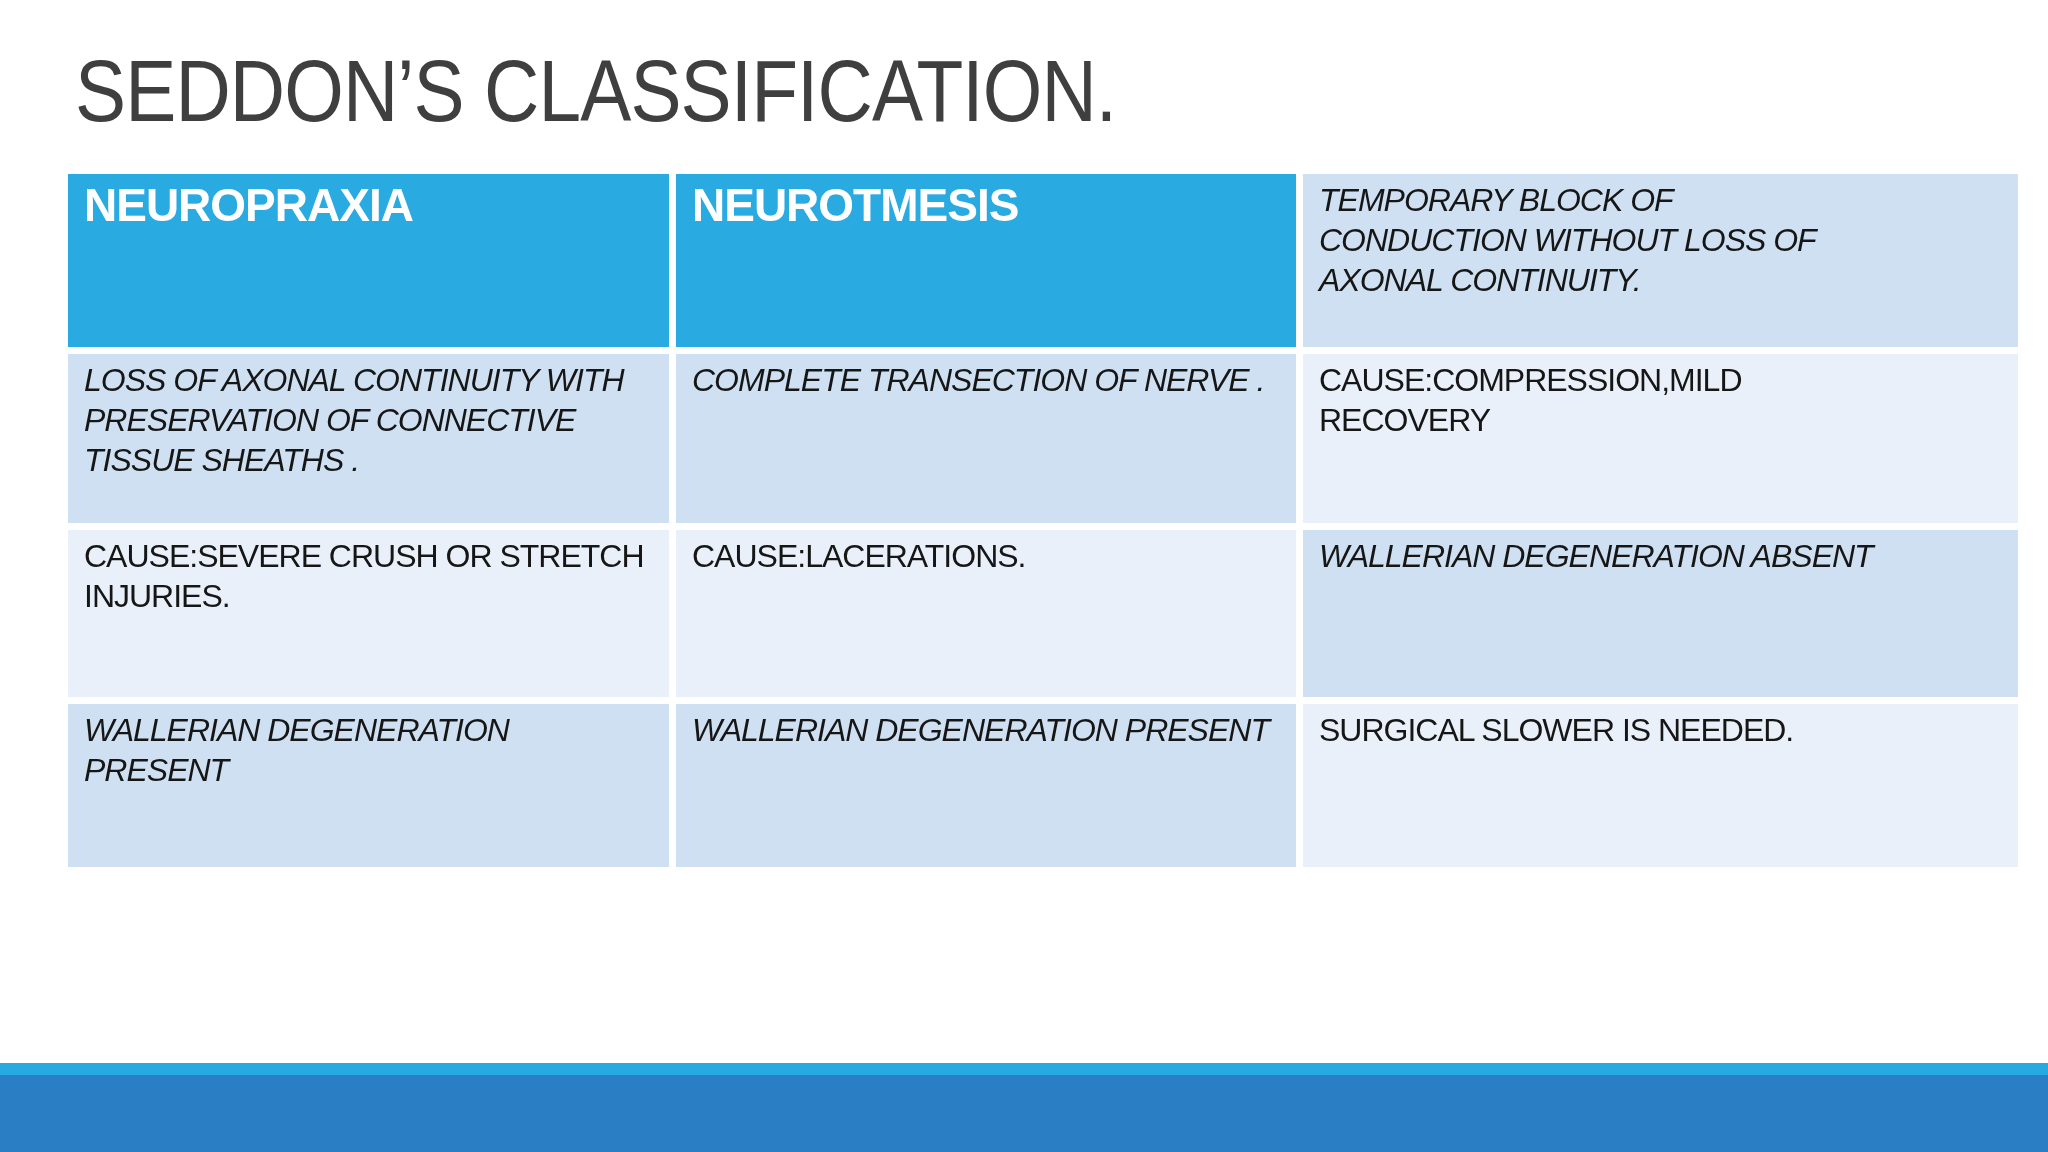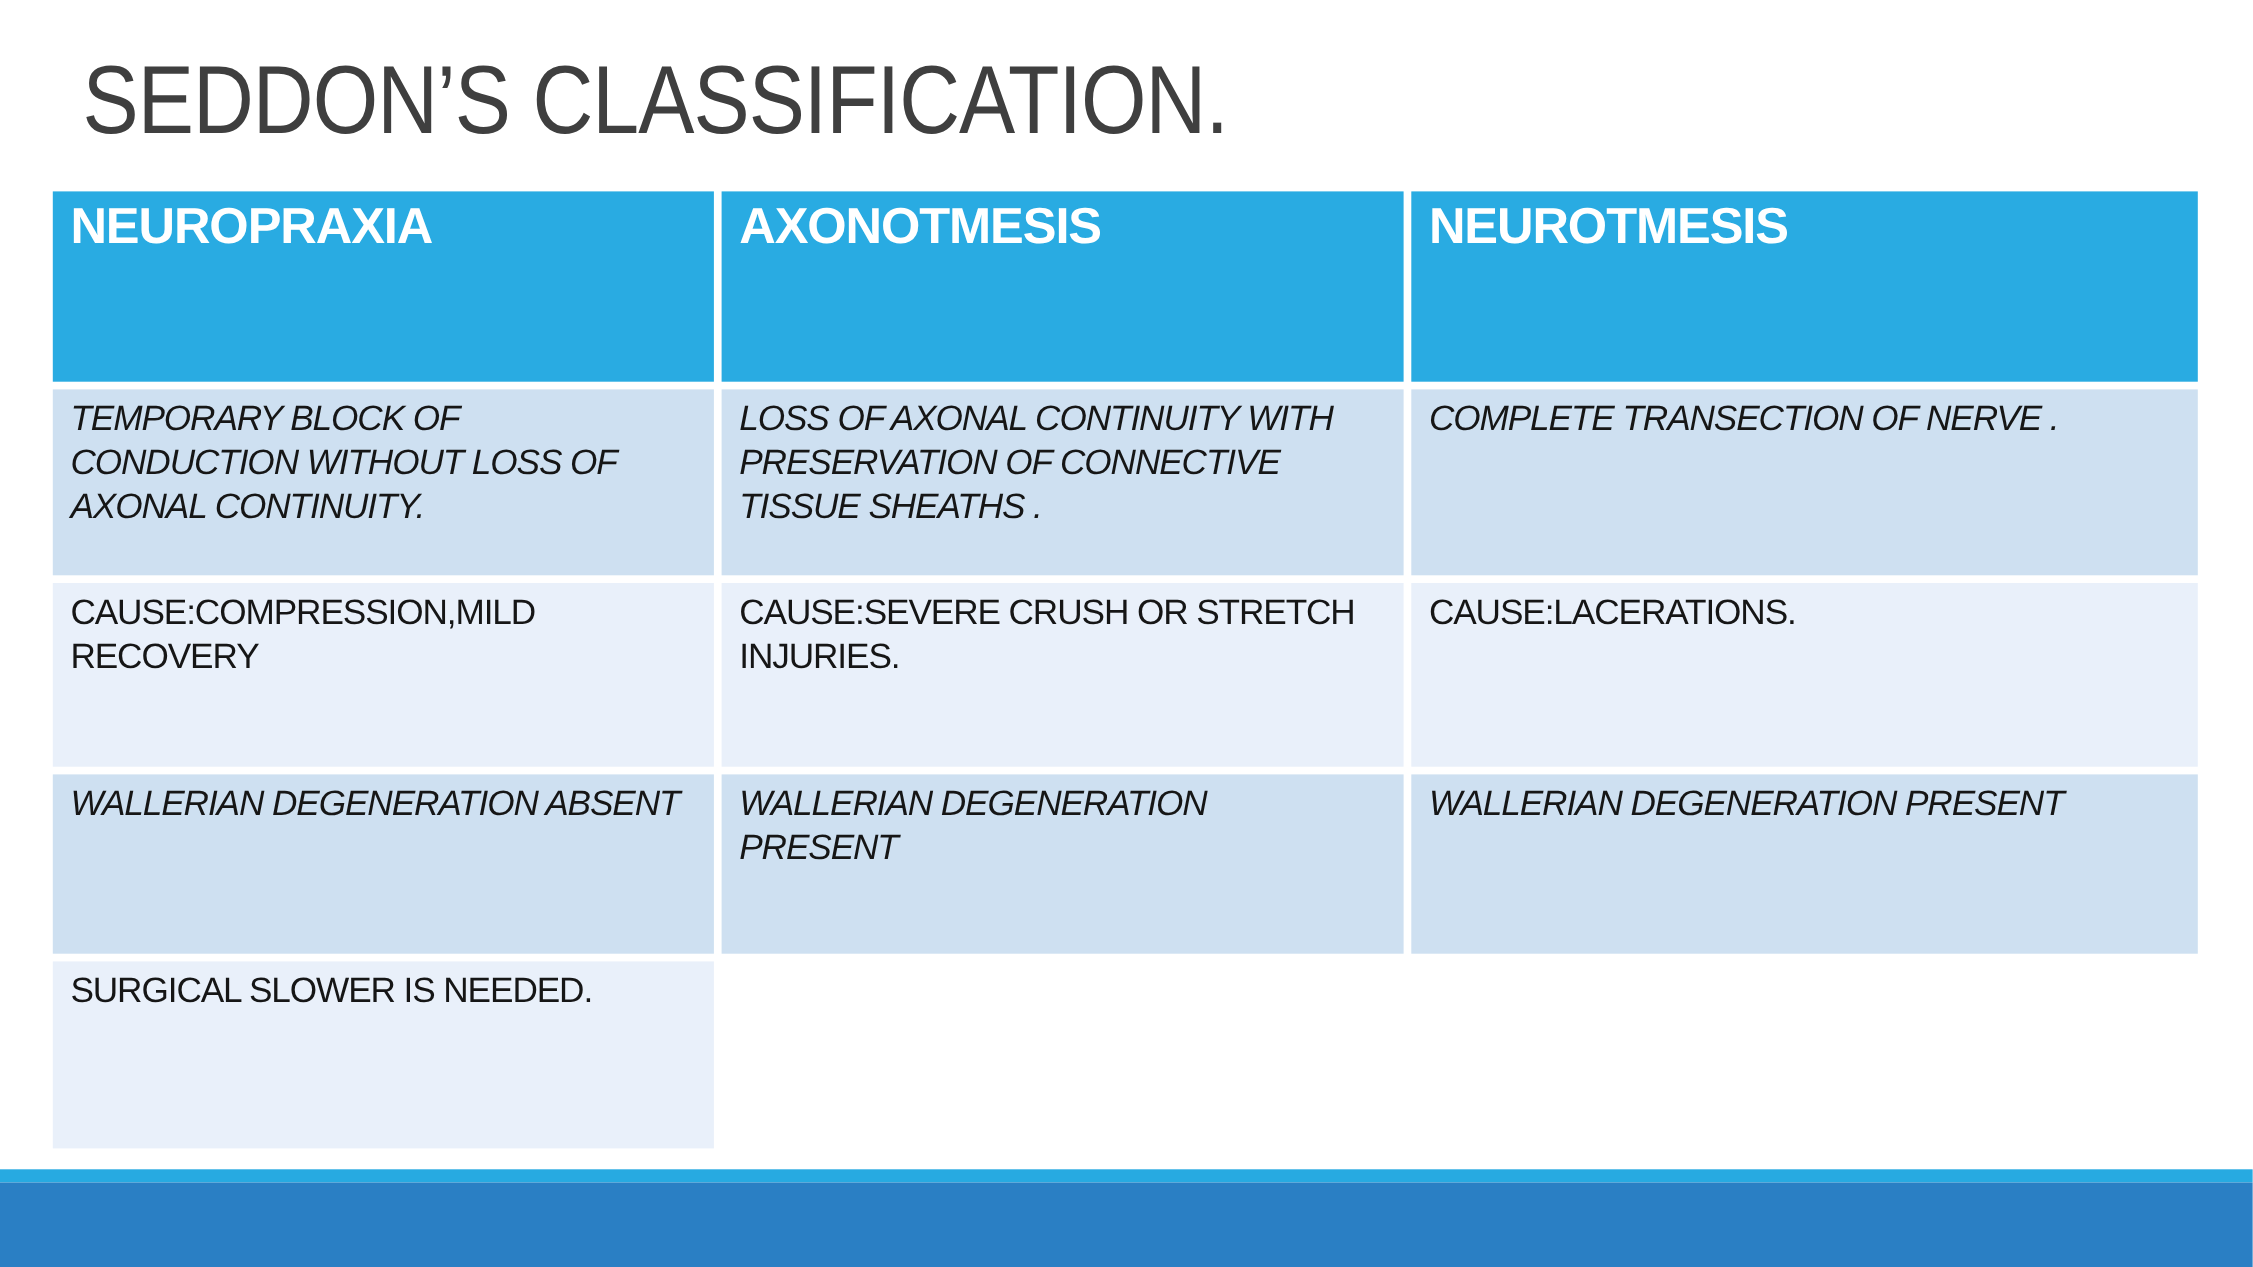--- a/index.html
+++ b/index.html
@@ -21,21 +21,21 @@
     line-height: 1.25;
     letter-spacing: -1px;
     color: var(--title-color, #3F3F3F);
     white-space: nowrap;
     transform: scaleX(0.87);
     transform-origin: 0 50%;
   }
 
   .table {
     position: absolute;
-    left: 48px; top: 174px;
+    left: 68px; top: 174px;
     width: 1654px;
     display: grid;
     grid-template-columns: 601px 620px 715px;
     grid-template-rows: 173px 169px 167px 163px 170px;
     column-gap: 7px;
     row-gap: 7px;
     background: #ffffff;
   }
   .hcell {
     background: var(--header-bg, #29ABE2);
@@ -73,21 +73,20 @@
   }
 </style>
 </head>
 <body>
 
 <div class="slide">
   <h1 class="title">SEDDON’S CLASSIFICATION.</h1>
 
   <div class="table" id="classification-table">
       <div class="hcell">NEUROPRAXIA</div>
-      <div class="hcell">AXONOTMESIS</div>
       <div class="hcell">NEUROTMESIS</div>
       <div class="cell row-odd">TEMPORARY BLOCK OF
 CONDUCTION WITHOUT LOSS OF
 AXONAL CONTINUITY.</div>
       <div class="cell row-odd">LOSS OF AXONAL CONTINUITY WITH
 PRESERVATION OF CONNECTIVE
 TISSUE SHEATHS .</div>
       <div class="cell row-odd">COMPLETE TRANSECTION OF NERVE .</div>
       <div class="cell row-even">CAUSE:COMPRESSION,MILD
 RECOVERY</div>

